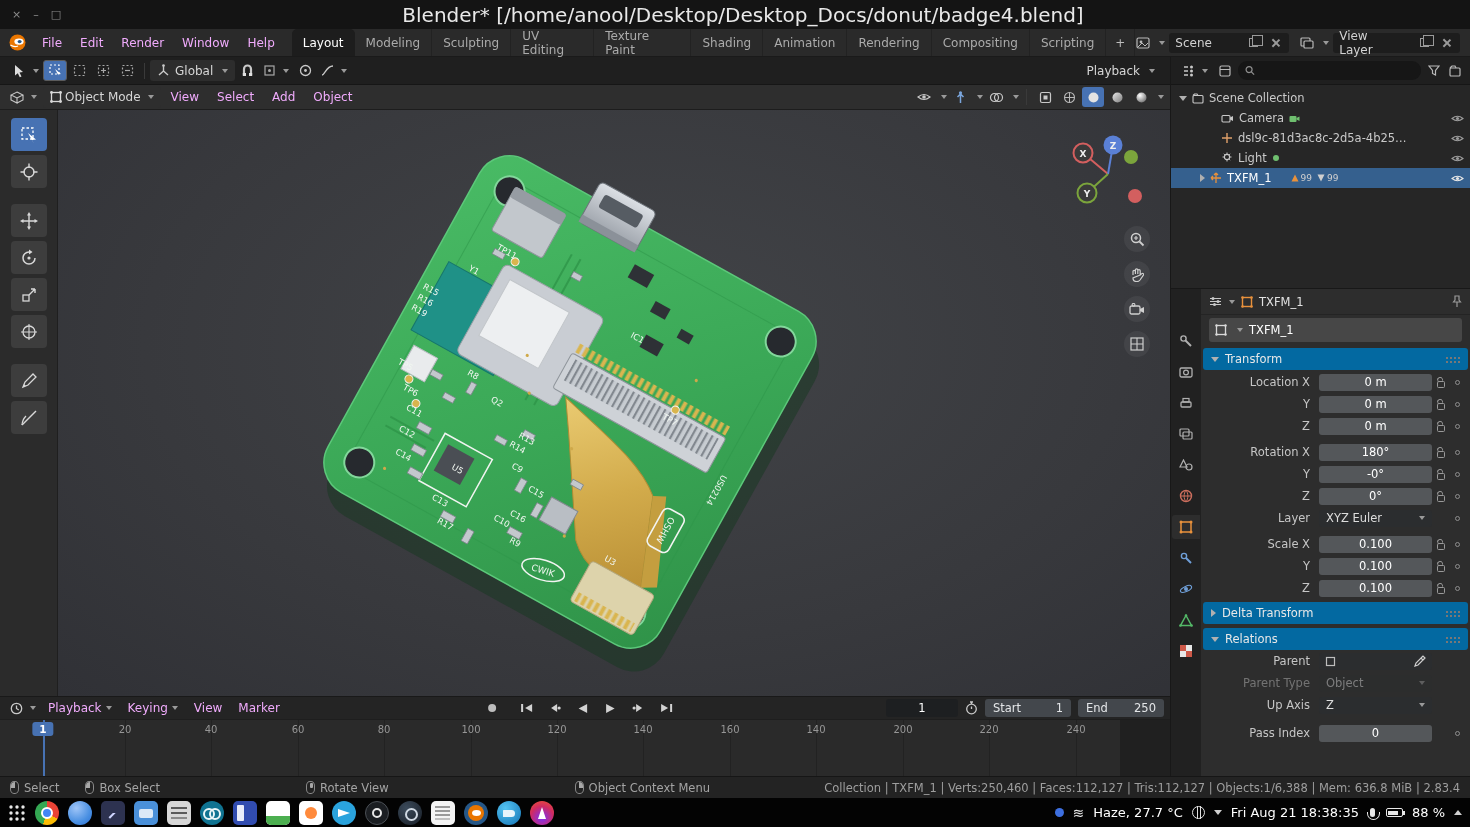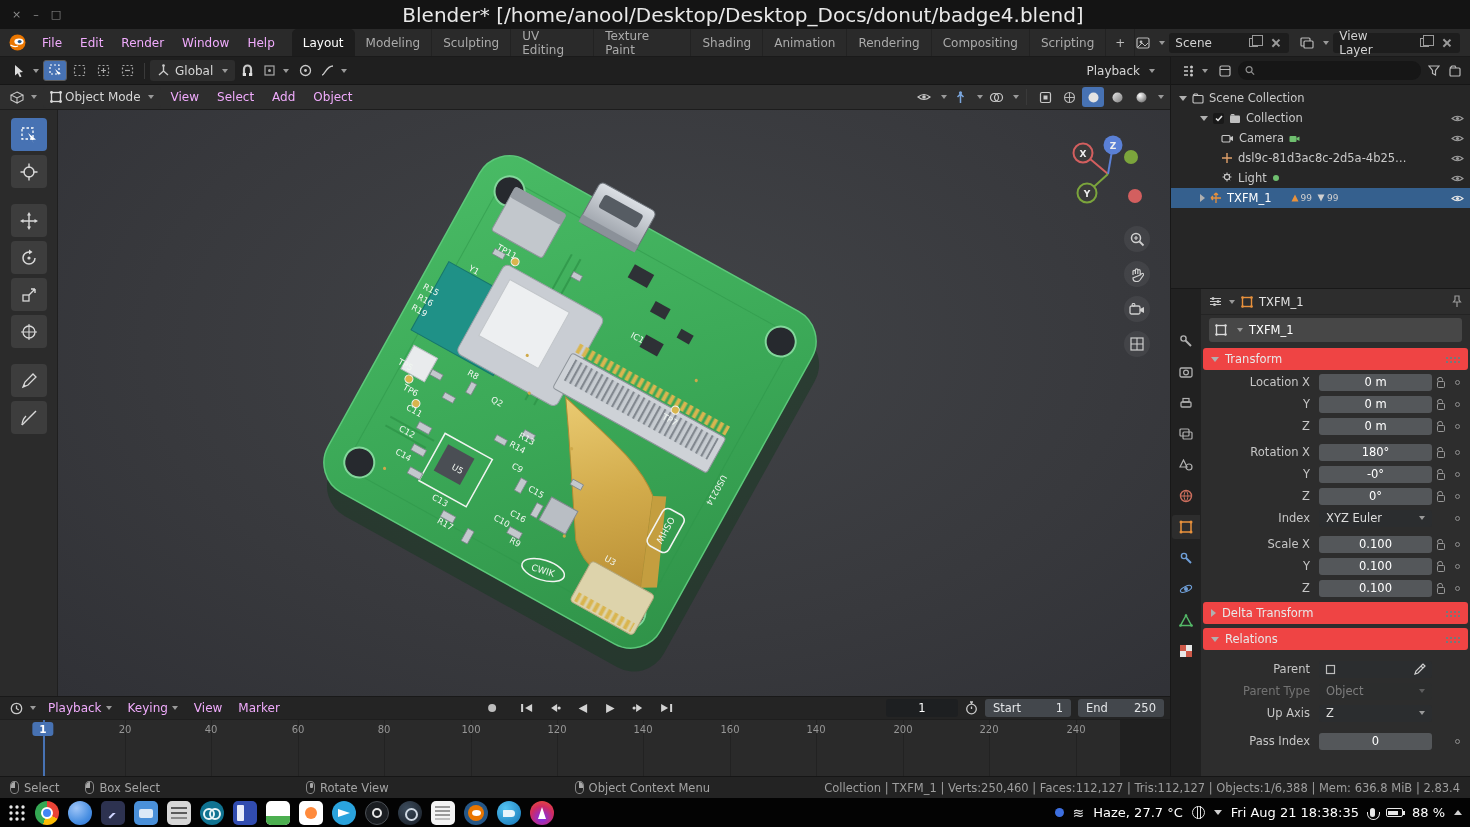--- a/index.html
+++ b/index.html
@@ -97,21 +97,21 @@
   .badge{display:flex;align-items:center;gap:2px;font-size:9px;color:#cfcfcf}
 
   
   .props{flex:1;display:flex;min-height:0;background:#2d2d2d}
   .ptabs{width:30px;background:#212121;display:flex;flex-direction:column;align-items:center;padding-top:40px;gap:7px}
   .ptab{width:28px;height:24px;display:flex;align-items:center;justify-content:center;border-radius:3px 0 0 3px}
   .ptab.active{background:#2d2d2d}
   .pcontent{flex:1;display:flex;flex-direction:column;font-size:11.5px;overflow:hidden}
   .pheader{height:26px;display:flex;align-items:center;gap:6px;padding:0 8px;border-bottom:1px solid #242424}
   .idrow{height:24px;display:flex;align-items:center;gap:6px;margin:3px 8px;background:#474747;border-radius:3px;padding:0 6px;color:#fff}
-  .panel-head{height:22px;background:#ef4444;display:flex;align-items:center;gap:6px;padding:0 8px;margin:3px 2px 1px 2px;border-radius:3px;color:#e8e8e8}
+  .panel-head{height:22px;background:#0369a1;display:flex;align-items:center;gap:6px;padding:0 8px;margin:3px 2px 1px 2px;border-radius:3px;color:#e8e8e8}
   .grip{width:15px;height:7px;margin-left:auto;background:radial-gradient(#787878 1px,transparent 1.3px);background-size:4px 4px}
   .prow{display:flex;align-items:center;height:20px;margin:1px 6px 1px 2px}
   .plabel{flex:0 0 116px;text-align:right;padding-right:9px;color:#c6c6c6}
   .pfield{flex:1;height:17px;border-radius:3px;background:#54575a;display:flex;align-items:center;justify-content:center;color:#fff}
   .pfield.drop{background:#2b2d2f;justify-content:space-between;padding:0 7px;color:#ddd}
   .pfield.dark{background:#2b2d2f;justify-content:space-between;padding:0 6px}
   .disabled{opacity:.45}
   .plockc{flex:0 0 18px;display:flex;justify-content:center}
   .pdotc{flex:0 0 14px;display:flex;justify-content:center}
   .lock{position:relative;width:8px;height:7px;border:1px solid #9a9a9a;border-radius:1.5px;margin-top:4px}
@@ -813,40 +813,20 @@
           <div class="ol-row">
             <span class="tri-d"></span>
             <svg width="12" height="11" viewBox="0 0 12 11">
                 <rect x="1" y="2.5" width="10" height="7.5" rx="1" fill="none" stroke="#c9c9c9" stroke-width="1.1"></rect>
                 <path d="M1,2.5 L2.5,1 H5 L6,2.5" fill="none" stroke="#c9c9c9" stroke-width="1.1"></path>
               </svg>
             <span>Scene Collection</span>
           </div>
           <div class="ol-row">
             <span class="indent"></span>
-              <span class="tri-d"></span>
-            <span class="chk">
-              <svg width="8" height="7" viewBox="0 0 8 7">
-                  <path d="M1,3.5 L3,5.5 L7,1" stroke="#e8e8e8" stroke-width="1.5" fill="none"></path>
-                </svg>
-            </span>
-            <svg width="12" height="11" viewBox="0 0 12 11">
-                <rect x="1" y="2.5" width="10" height="7.5" rx="1" fill="#bfbfbf"></rect>
-                <path d="M1,2.5 L2.5,1 H5 L6,2.5" fill="#bfbfbf"></path>
-              </svg>
-            <span>Collection</span>
-            <span class="ol-eye">
-              <svg width="13" height="9" viewBox="0 0 13 9">
-                  <path d="M1,4.5 Q6.5,0 12,4.5 Q6.5,9 1,4.5 Z" fill="none" stroke="#9c9c9c" stroke-width="1.1"></path>
-                  <circle cx="6.5" cy="4.5" r="1.6" fill="#9c9c9c"></circle>
-                </svg>
-            </span>
-          </div>
-          <div class="ol-row">
-            <span class="indent"></span>
               <span class="indent"></span>
             <svg width="13" height="10" viewBox="0 0 13 10">
                 <rect x="1" y="2.5" width="8" height="6.5" rx="1" fill="none" stroke="#c9c9c9" stroke-width="1.1"></rect>
                 <path d="M9,4.5 L12,3 V8 L9,6.5 Z" fill="#c9c9c9"></path>
               </svg>
             <span>Camera</span>
             <svg width="11" height="9" viewBox="0 0 11 9">
                 <rect x="0.5" y="2" width="7" height="6" rx="1" fill="#6fbf6f"></rect>
                 <path d="M7.5,4 L10.5,2.5 V7 L7.5,5.5 Z" fill="#6fbf6f"></path>
               </svg>
@@ -1092,21 +1072,21 @@
             <span class="plabel">Z</span>
             <span class="pfield">0°</span>
             <span class="plockc">
                 <span class="lock"></span>
               </span>
             <span class="pdotc">
                 <span class="adot"></span>
               </span>
           </div>
           <div class="prow">
-            <span class="plabel">Index</span>
+            <span class="plabel">Layer</span>
             <span class="pfield drop">
               <span>XYZ Euler</span>
               <span class="caret"></span>
             </span>
             <span class="plockc"></span>
             <span class="pdotc">
                 <span class="adot"></span>
               </span>
           </div>
           <div class="prow" style="margin-top:5px">
@@ -1145,21 +1125,21 @@
             <span>Delta Transform</span>
             <span class="grip"></span>
           </div>
 
           <div class="panel-head">
             <span class="tri-d"></span>
             <span>Relations</span>
             <span class="grip"></span>
           </div>
 
-          <div class="prow" style="margin-top:8px">
+          <div class="prow" style="margin-top:0">
             <span class="plabel">Parent</span>
             <span class="pfield dark">
               <svg width="11" height="11" viewBox="0 0 11 11">
                   <rect x="1.5" y="1.5" width="8" height="8" fill="none" stroke="#bdbdbd" stroke-width="1.2"></rect>
                 </svg>
               <svg width="12" height="12" viewBox="0 0 12 12">
                   <path d="M1,11 L2,8 L7,3 L9,5 L4,10 Z M7,3 L9,1 L11,3 L9,5" fill="none" stroke="#cfcfcf" stroke-width="1.2"></path>
                 </svg>
             </span>
             <span class="plockc"></span>

